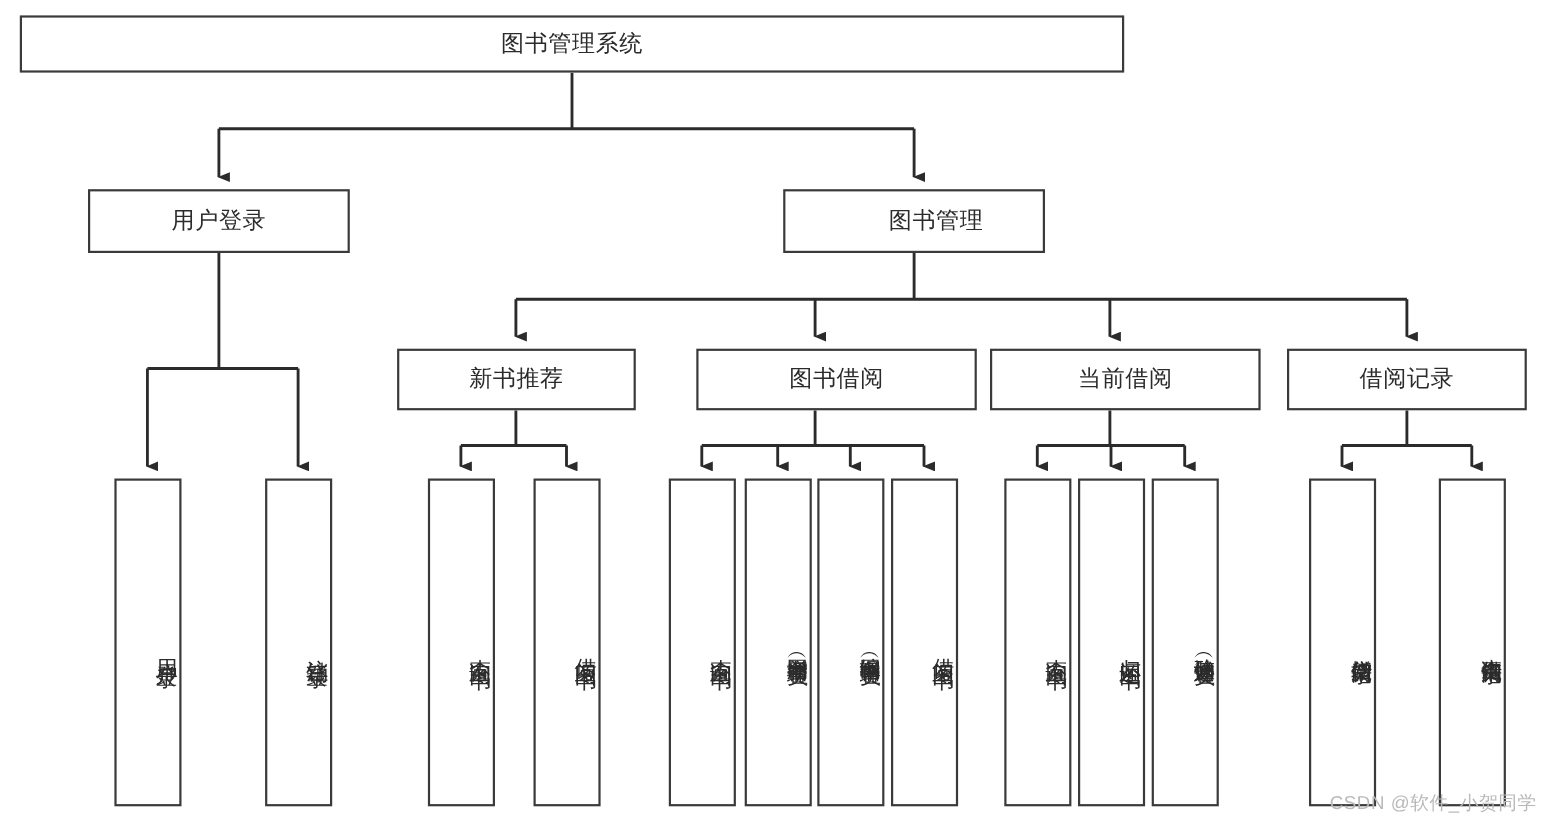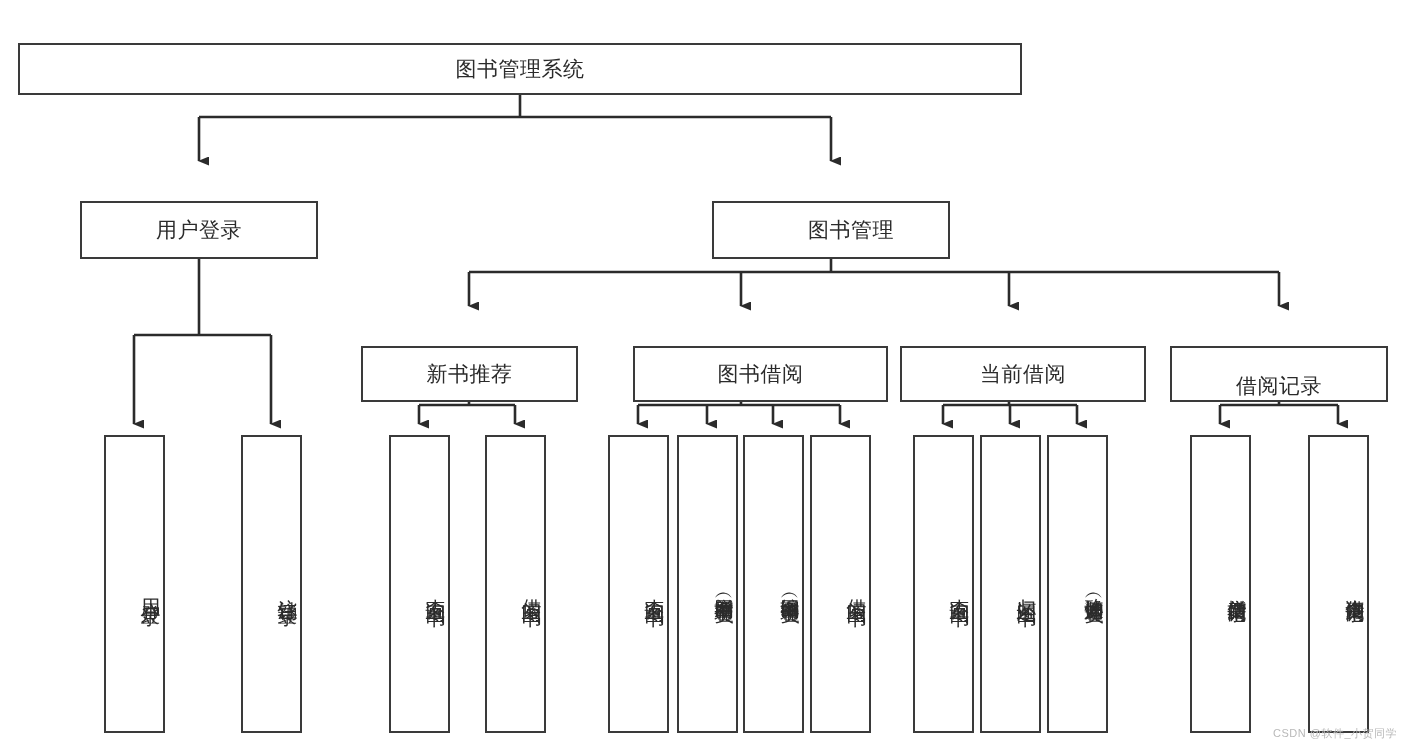--- a/index.html
+++ b/index.html
@@ -37,21 +37,20 @@
     align-items: center;
     justify-content: center;
     text-align: center;
     color: #2b2b2b;
     line-height: 1.28;
     overflow: hidden;
   }
   .node.horizontal {
     font-size: 21px;
     letter-spacing: 0.5px;
-    margin-top: 29px;
   }
   .node.root {
     font-size: 21px;
   }
   .node.vertical {
     writing-mode: vertical-rl;
     text-orientation: upright;
     font-size: 20px;
     letter-spacing: 3px;
     align-items: flex-start;
@@ -64,21 +63,21 @@
     padding-top: 6px;
   }
   .node-label {
     display: block;
     white-space: pre;
   }
   .watermark {
     position: absolute;
     right: 8px;
     bottom: 6px;
-    font-size: 11px;
+    font-size: 17px;
     color: #b9b9b9;
     letter-spacing: 0.5px;
     white-space: nowrap;
     user-select: none;
   }
 </style>
 </head>
 <body>
 
 <div id="diagram-root">
@@ -138,21 +137,21 @@
       </div>
       <div class="node horizontal" style="left: 361px; top: 317px; width: 217px; height: 56px;">
         <span class="node-label">新书推荐</span>
       </div>
       <div class="node horizontal" style="left: 633px; top: 317px; width: 255px; height: 56px;">
         <span class="node-label">图书借阅</span>
       </div>
       <div class="node horizontal" style="left: 900px; top: 317px; width: 246px; height: 56px;">
         <span class="node-label">当前借阅</span>
       </div>
-      <div class="node horizontal" style="left: 1170px; top: 317px; width: 218px; height: 56px; align-items: flex-end;">
+      <div class="node horizontal" style="left: 1170px; top: 317px; width: 218px; height: 56px;">
         <span class="node-label">借阅记录</span>
       </div>
       <div class="node vertical" style="left: 104px; top: 435px; width: 61px; height: 298px;">
         <span class="node-label">用户登录</span>
       </div>
       <div class="node vertical" style="left: 241px; top: 435px; width: 61px; height: 298px;">
         <span class="node-label">注销登录</span>
       </div>
       <div class="node vertical" style="left: 389px; top: 435px; width: 61px; height: 298px;">
         <span class="node-label">查询图书</span>

